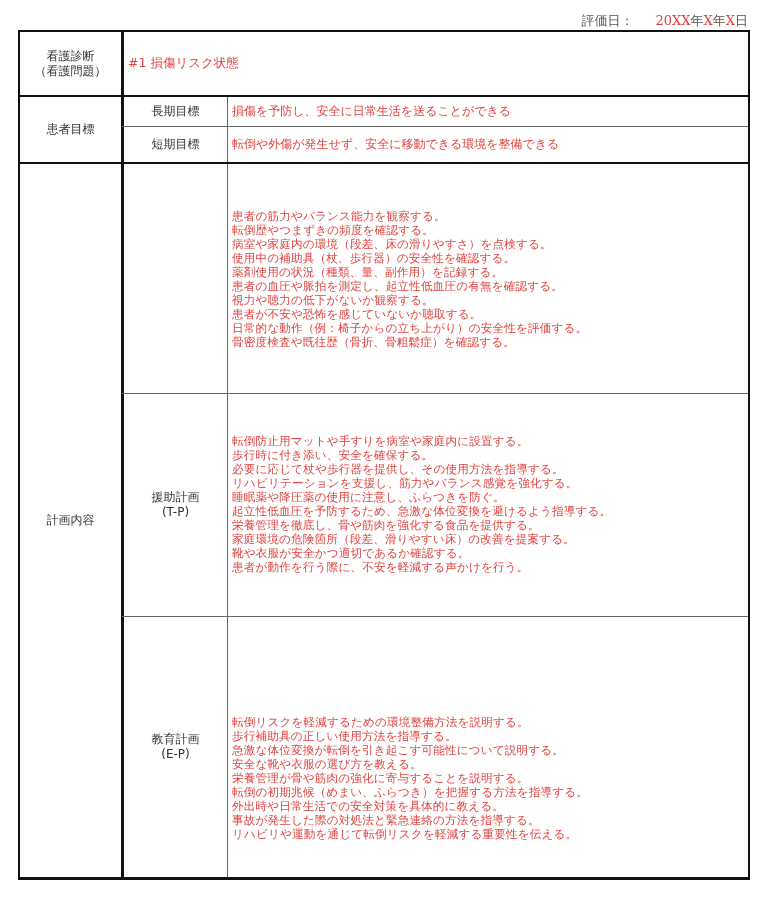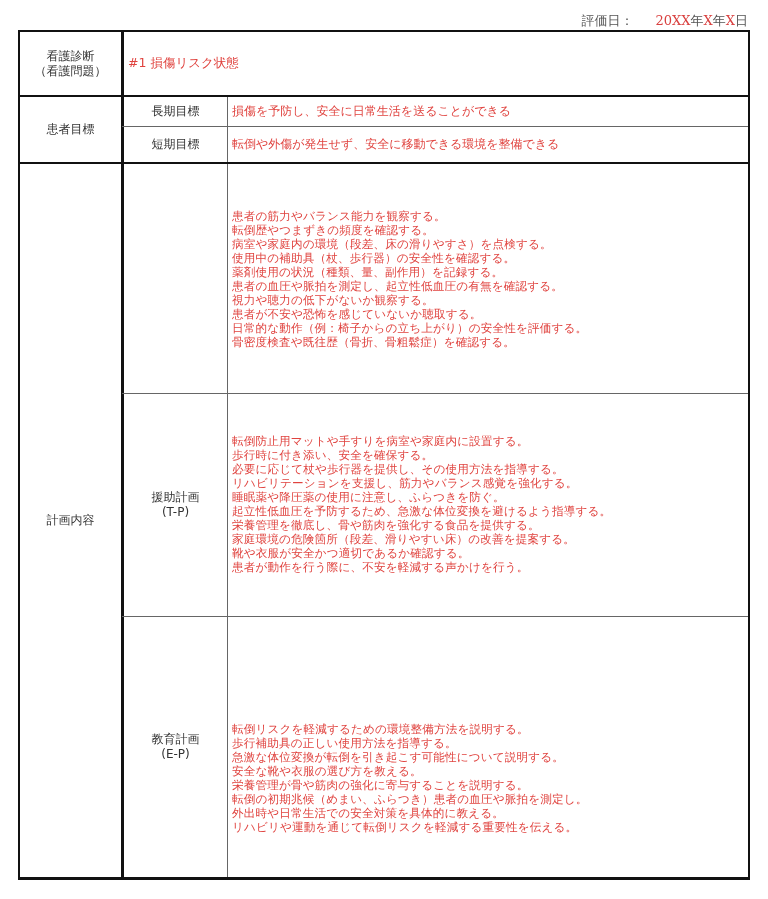--- a/index.html
+++ b/index.html
@@ -166,18 +166,19 @@
       <div>(E-P)</div>
     </div>
   </div>
   <div class="cell content" style="left:208px; top:585px; width:520px; height:260px; align-items:center; padding-top:62px;">
     <ul class="list">
       <li>転倒リスクを軽減するための環境整備方法を説明する。</li>
       <li>歩行補助具の正しい使用方法を指導する。</li>
       <li>急激な体位変換が転倒を引き起こす可能性について説明する。</li>
       <li>安全な靴や衣服の選び方を教える。</li>
       <li>栄養管理が骨や筋肉の強化に寄与することを説明する。</li>
-      <li>転倒の初期兆候（めまい、ふらつき）患者の血圧や脈拍を測定し。</li>
+      <li>転倒の初期兆候（めまい、ふらつき）を把握する方法を指導する。</li>
       <li>外出時や日常生活での安全対策を具体的に教える。</li>
+      <li>事故が発生した際の対処法と緊急連絡の方法を指導する。</li>
       <li>リハビリや運動を通じて転倒リスクを軽減する重要性を伝える。</li>
     </ul>
   </div>
 </div>
 
 </body></html>

